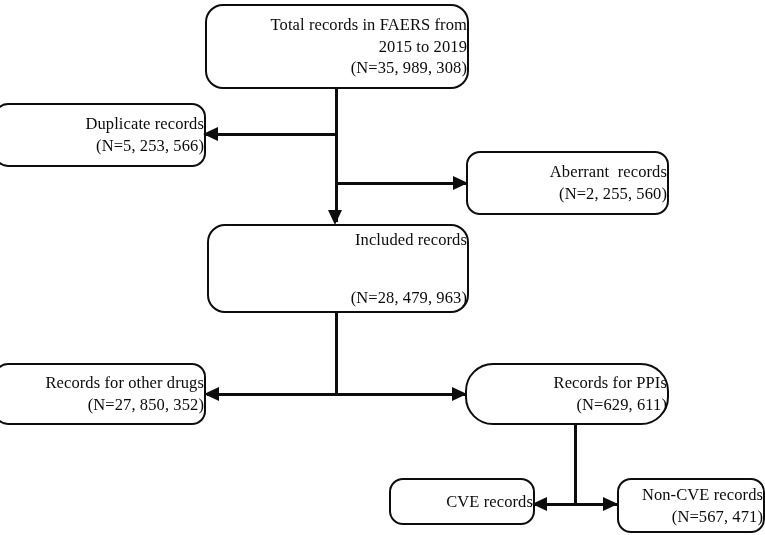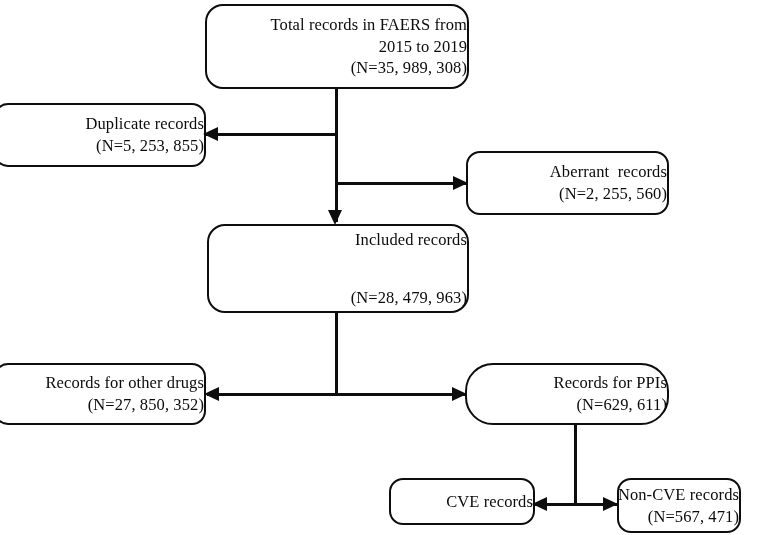--- a/index.html
+++ b/index.html
@@ -35,21 +35,21 @@
   .node .line { display: block; white-space: pre; }
 
   
   #node-total      { left: 205px; top: 4px;   width: 264px; height: 85px;  border-radius: 18px; }
   #node-duplicate  { left: -6px;  top: 103px; width: 212px; height: 64px;  }
   #node-aberrant   { left: 466px; top: 151px; width: 203px; height: 64px; padding-left: 20px;  }
   #node-included   { left: 207px; top: 224px; width: 262px; height: 89px;  border-radius: 18px; gap: 36px; }
   #node-other      { left: -6px;  top: 363px; width: 212px; height: 62px;  }
   #node-ppis       { left: 465px; top: 363px; width: 204px; height: 62px; border-radius: 28px;  }
   #node-cve        { left: 389px; top: 478px; width: 146px; height: 47px;  }
-  #node-noncve     { left: 617px; top: 478px; width: 124px; height: 55px;  }
+  #node-noncve     { left: 617px; top: 478px; width: 148px; height: 55px;  }
 
   
   .conn {
     position: absolute;
     background: #0d0d0d;
     z-index: 1;
   }
   .vline { width: 3px; }
   .hline { height: 3px; }
 
@@ -82,21 +82,21 @@
 <div id="flowchart-root">
 
   <div class="node" id="node-total">
     <span class="line">Total records in FAERS from</span>
     <span class="line">2015 to 2019</span>
     <span class="line">(N=35, 989, 308)</span>
   </div>
 
   <div class="node" id="node-duplicate">
     <span class="line">Duplicate records</span>
-    <span class="line">(N=5, 253, 855)</span>
+    <span class="line">(N=5, 253, 566)</span>
   </div>
 
   <div class="node" id="node-aberrant">
     <span class="line">Aberrant  records</span>
     <span class="line">(N=2, 255, 560)</span>
   </div>
 
   <div class="node" id="node-included">
     <span class="line">Included records</span>
     <span class="line">(N=28, 479, 963)</span>

